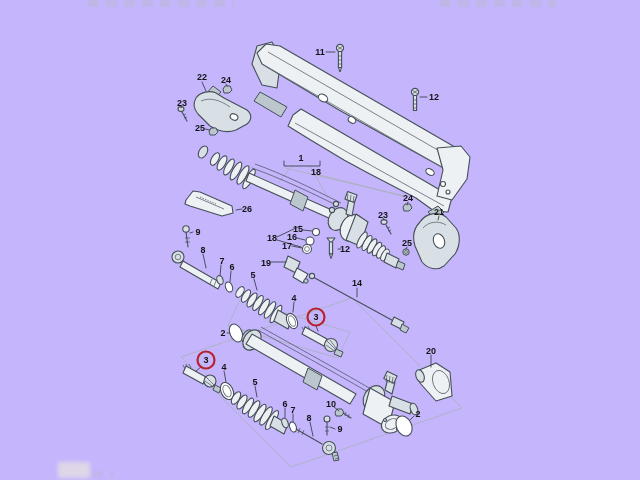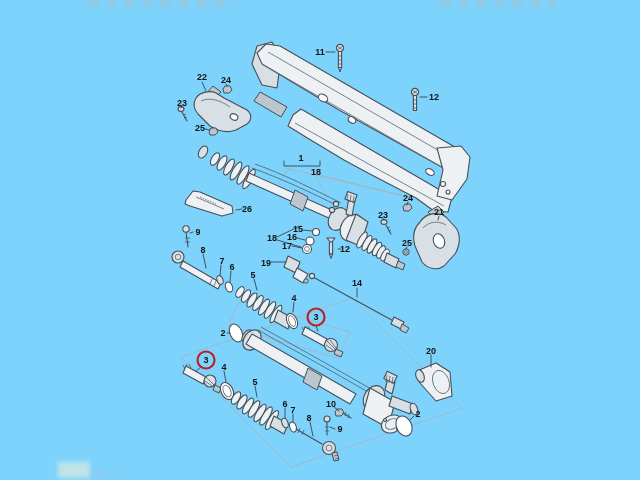--- a/index.html
+++ b/index.html
@@ -1,16 +1,16 @@
 <!DOCTYPE html>
 <html><head>
 <meta charset="utf-8">
 <style>
   html,body{margin:0;padding:0;background:#fff;}
-  #stage{position:relative;width:640px;height:480px;background:#7dd3fc;overflow:hidden;
+  #stage{position:relative;width:640px;height:480px;background:#c4b5fd;overflow:hidden;
          font-family:"Liberation Sans",sans-serif;}
   svg{position:absolute;left:0;top:0;}
   .lbl{font-family:"Liberation Sans",sans-serif;font-size:9px;font-weight:bold;fill:#141414;
        text-anchor:middle;}
   .remnant{position:absolute;opacity:.30;filter:blur(.4px);
            background:repeating-linear-gradient(90deg,#b9b9b9 0 11px,transparent 11px 18px);}
   .smudge{position:absolute;filter:blur(2px);}
   
   .ol{stroke:#454f58;stroke-width:1.1;fill:none;stroke-linejoin:round;stroke-linecap:round;}
   .os{stroke:#6a747e;stroke-width:.9;fill:none;}

